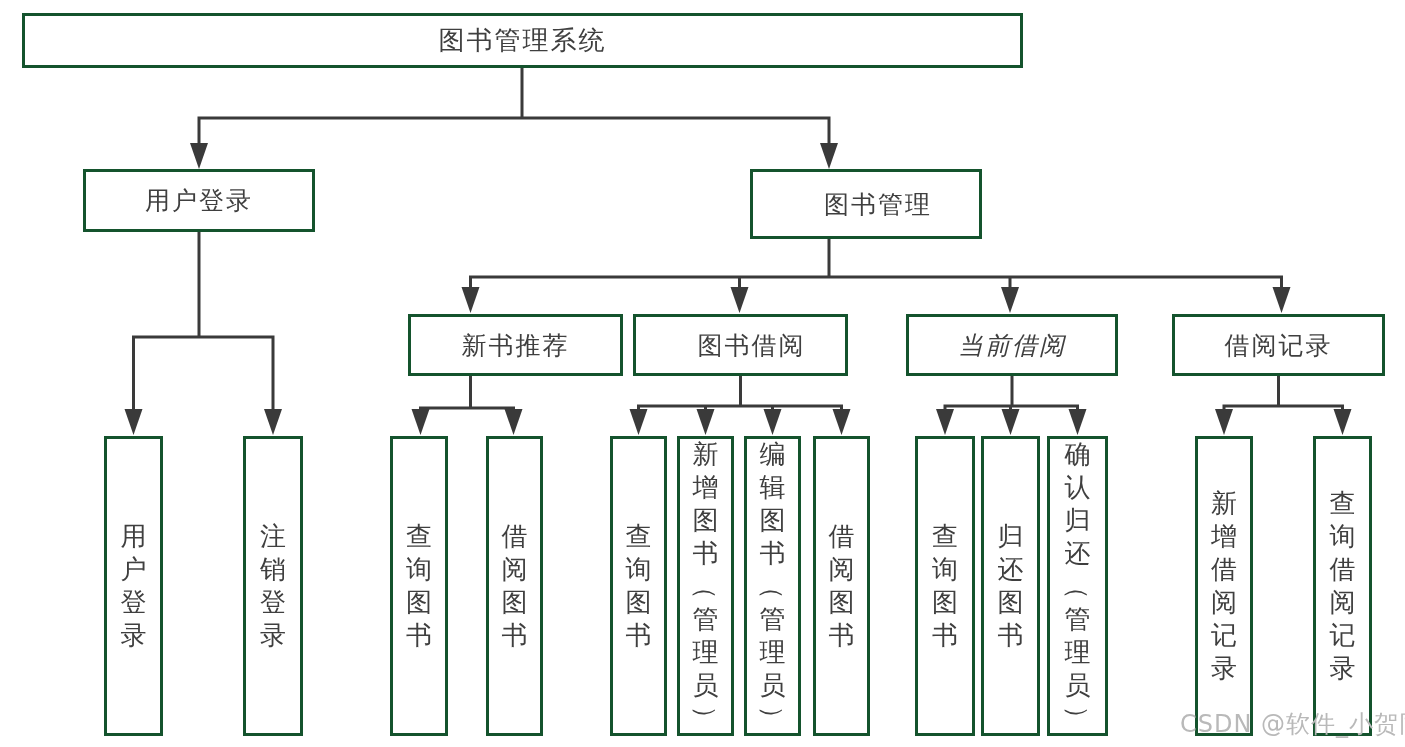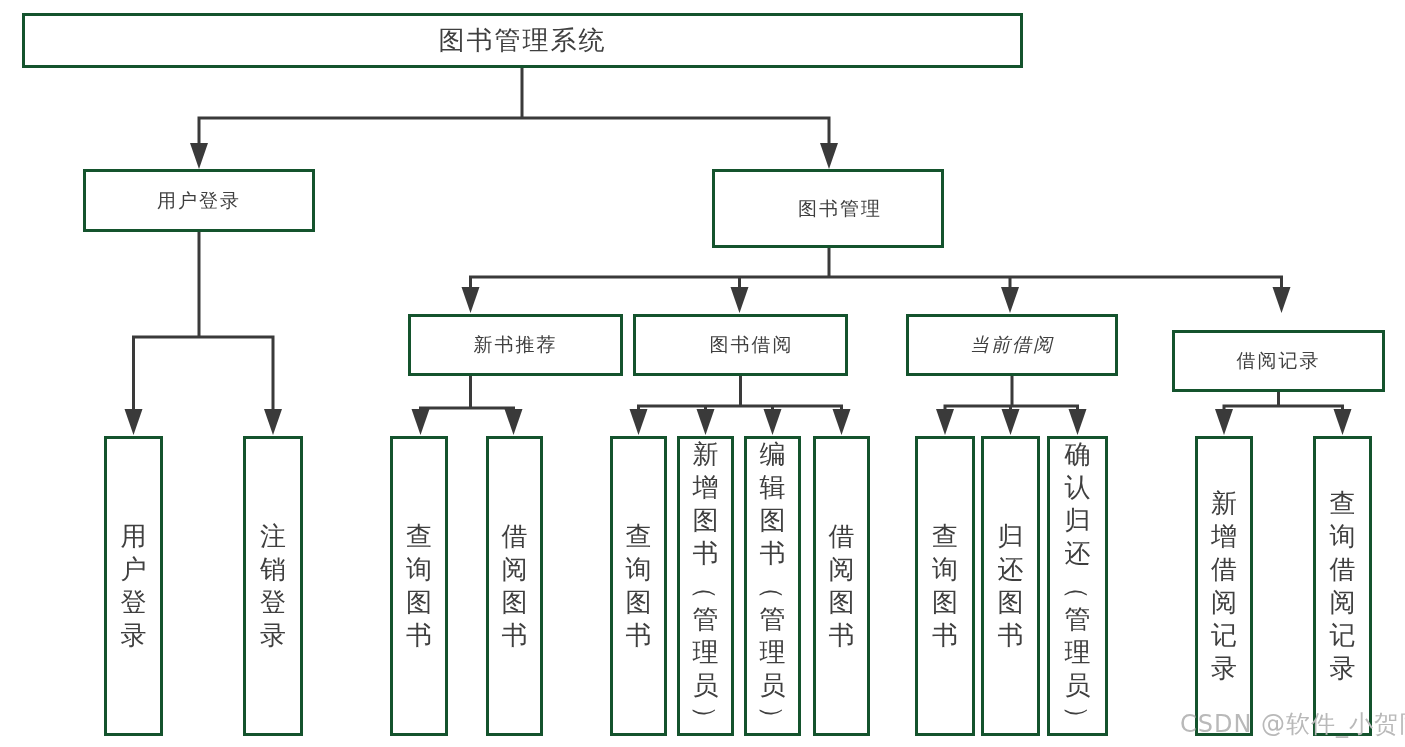--- a/index.html
+++ b/index.html
@@ -2,21 +2,21 @@
 <html><head>
 <meta charset="utf-8">
 <style>
   html,body{margin:0;padding:0;background:#ffffff;}
   body{width:1405px;height:747px;overflow:hidden;position:relative;
        font-family:"DejaVu Sans","Liberation Sans",sans-serif;}
   .canvas{position:absolute;left:0;top:0;width:1405px;height:747px;background:#fff;}
   .lines{position:absolute;left:0;top:0;width:1405px;height:747px;pointer-events:none;}
   .box{position:absolute;background:#fff;border:3px solid #14532d;box-sizing:border-box;
        display:flex;align-items:center;justify-content:center;color:#3f3f3f;}
-  .h{font-size:19px;letter-spacing:2px;white-space:nowrap;}
+  .h{font-size:25px;letter-spacing:2px;white-space:nowrap;}
   .root{font-size:26px;}
   .v{flex-direction:column;font-size:26px;}
   .vchar{display:block;height:33px;line-height:33px;width:100%;text-align:center;}
   .vchar.rot{transform:rotate(90deg);}
   .watermark{position:absolute;left:1180px;top:708px;font-size:24px;color:#b9b9b9;
              letter-spacing:1px;white-space:nowrap;z-index:5;pointer-events:none;}
 </style>
 </head>
 <body>
 
@@ -51,26 +51,26 @@
       <polygon points="1001.5,409 1019.5,409 1010.5,435"></polygon>
       <polygon points="1068.5,409 1086.5,409 1077.5,435"></polygon>
       <polygon points="1215,409 1233,409 1224,435"></polygon>
       <polygon points="1333.5,409 1351.5,409 1342.5,435"></polygon>
     </g>
   </svg>
 
   <div class="box h root" style="left:22px;top:13px;width:1001px;height:55px;">图书管理系统</div>
 
   <div class="box h" style="left:83px;top:169px;width:232px;height:63px;">用户登录</div>
-  <div class="box h" style="left:712px;top:169px;width:232px;height:79px;padding-left:24px;">图书管理</div>
+  <div class="box h" style="left:750px;top:169px;width:232px;height:70px;padding-left:24px;">图书管理</div>
 
   <div class="box h" style="left:363px;top:314px;width:215px;height:62px;margin-left:45px;">新书推荐</div>
   <div class="box h" style="left:633px;top:314px;width:215px;height:62px;padding-left:22px;">图书借阅</div>
   <div class="box h" style="left:906px;top:314px;width:212px;height:62px;font-style:italic;">当前借阅</div>
-  <div class="box h" style="left:1172px;top:330px;width:213px;height:62px;">借阅记录</div>
+  <div class="box h" style="left:1172px;top:314px;width:213px;height:62px;">借阅记录</div>
 
   <div class="box v" style="left:104px;top:436px;width:59px;height:300px;">
       <span class="vchar">用</span>
       <span class="vchar">户</span>
       <span class="vchar">登</span>
       <span class="vchar">录</span>
     </div>
   <div class="box v" style="left:243px;top:436px;width:60px;height:300px;">
       <span class="vchar">注</span>
       <span class="vchar">销</span>

